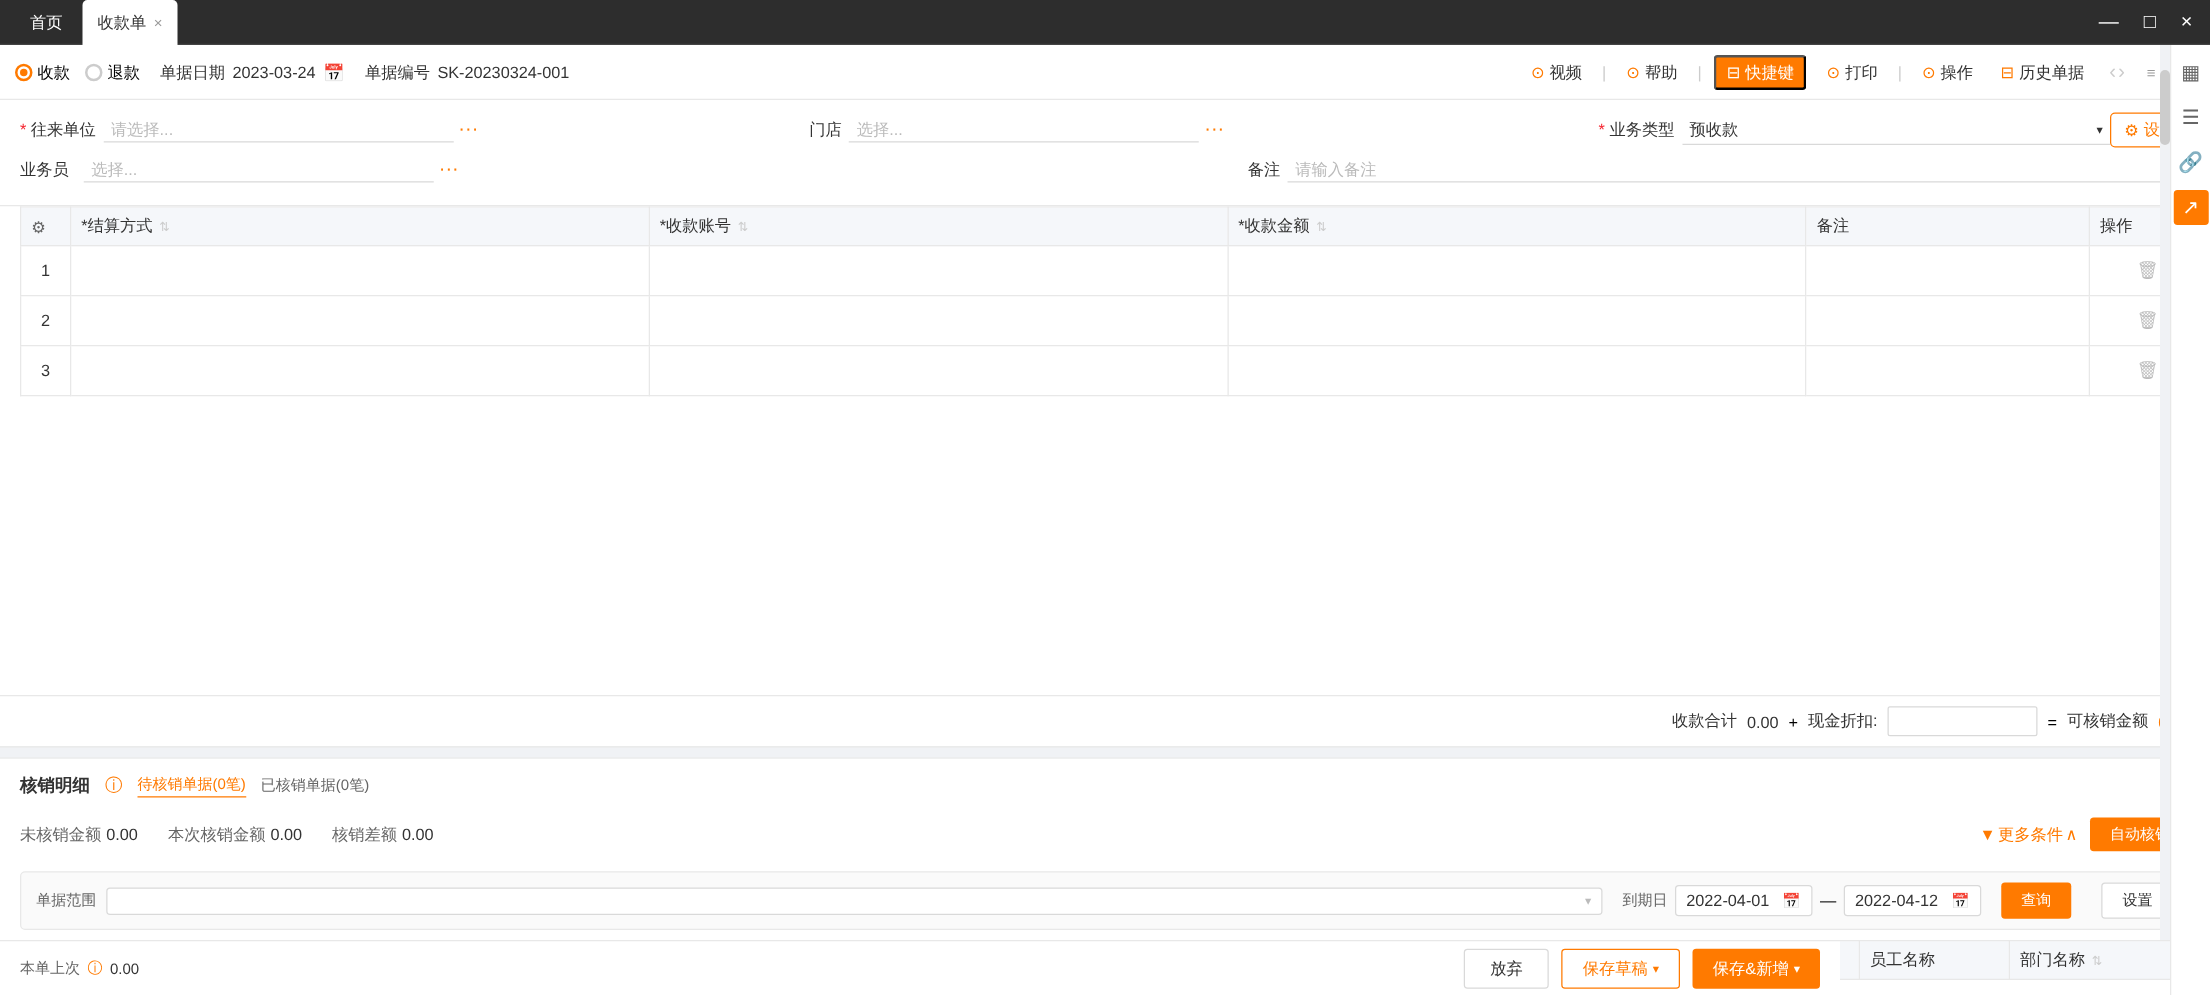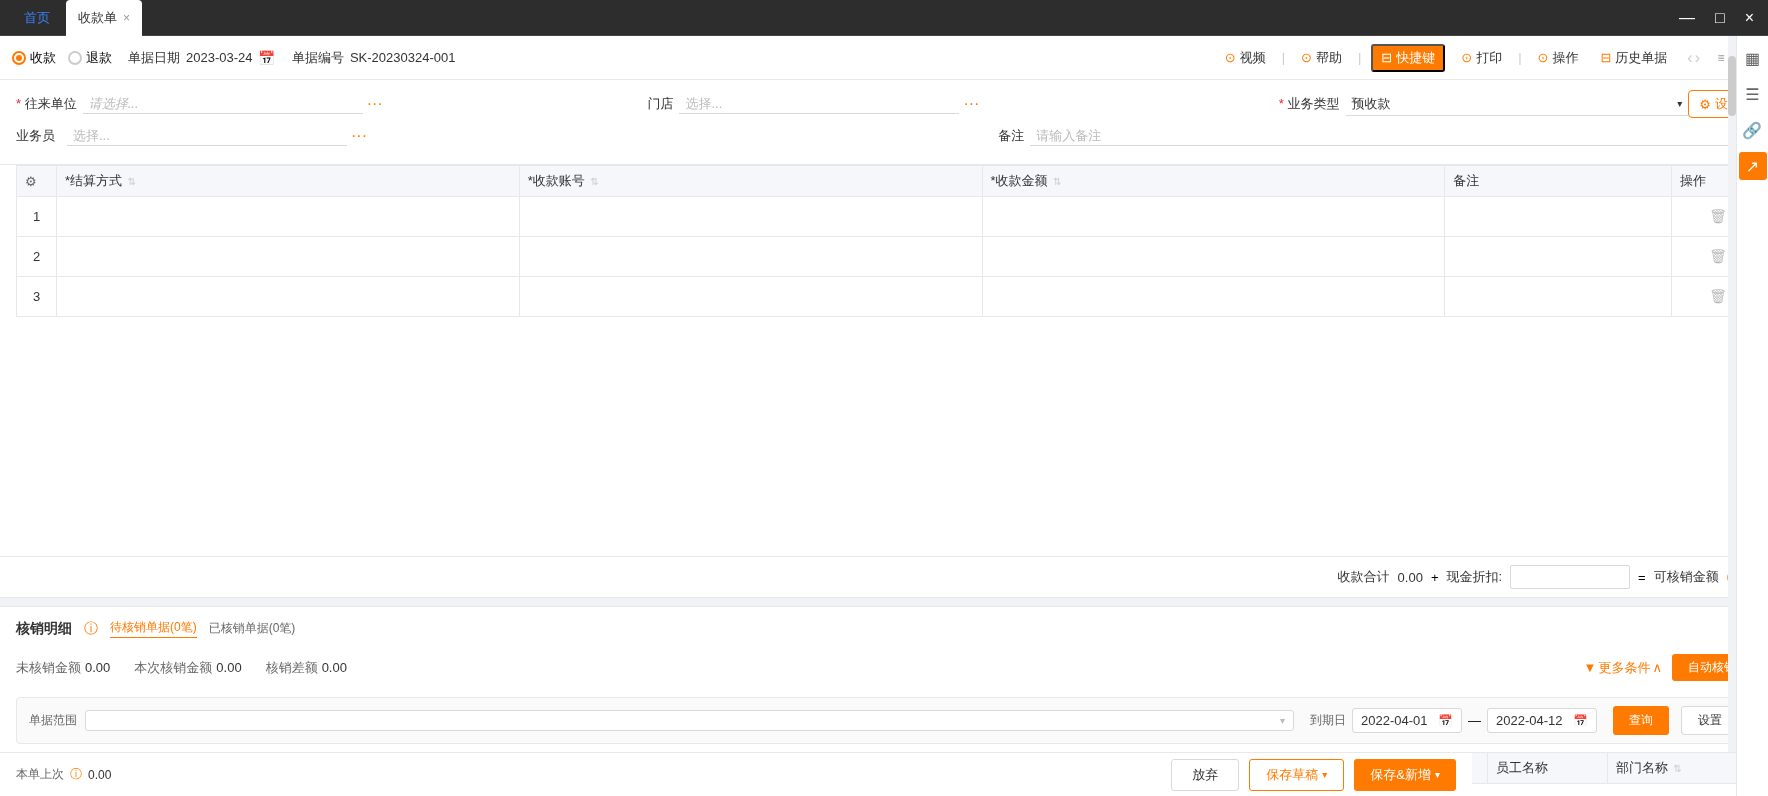--- a/index.html
+++ b/index.html
@@ -5,21 +5,21 @@
     * { box-sizing: border-box; margin: 0; padding: 0; font-family: 'Microsoft YaHei', Arial, sans-serif; font-size: 13px; }
     body { background: #f0f2f5; width: 1768px; min-height: 796px; overflow: hidden; }
 
     
     .tab-bar {
       display: flex; align-items: center;
       background: #2d2d2d; height: 36px; padding: 0 8px;
       border-bottom: 1px solid #444;
     }
     .tab-home {
-      color: #3b82f6; padding: 0 16px; height: 36px; line-height: 36px;
+      color: #ffffff; padding: 0 16px; height: 36px; line-height: 36px;
       font-size: 13px; cursor: pointer;
     }
     .tab-active {
       background: #fff; color: #333; padding: 0 12px; height: 36px;
       line-height: 36px; font-size: 13px; display: flex; align-items: center; gap: 6px;
       border-radius: 4px 4px 0 0; cursor: pointer;
     }
     .tab-active .close-icon { color: #999; font-size: 12px; cursor: pointer; }
     .tab-bar-right {
       margin-left: auto; display: flex; align-items: center; gap: 8px; color: #fff;
@@ -171,21 +171,21 @@
       background: #fff; min-width: 160px;
     }
     .filter-date-group { display: flex; align-items: center; gap: 6px; }
     .date-input {
       border: 1px solid #d9d9d9; border-radius: 3px; padding: 4px 8px;
       font-size: 12px; color: #333; width: 110px; display: flex;
       align-items: center; justify-content: space-between; cursor: pointer;
       background: #fff;
     }
     .date-icon { color: #bbb; font-size: 12px; }
-    .filter-right { margin-left: auto; display: flex; gap: 12px; justify-content: flex-end; }
+    .filter-right { margin-left: auto; display: flex; gap: 24px; justify-content: flex-end; }
     .more-filter-btn { color: #ff7a00; cursor: pointer; font-size: 12px; display: flex; align-items: center; gap: 2px; }
     .query-btn {
       background: #ff7a00; color: #fff; border: none; border-radius: 3px;
       padding: 5px 16px; cursor: pointer; font-size: 12px;
     }
     .settings-btn-sm {
       background: #fff; border: 1px solid #d9d9d9; border-radius: 3px;
       padding: 5px 16px; cursor: pointer; font-size: 12px; color: #333;
     }
 
@@ -328,21 +328,21 @@
   </div>
 
   <div class="form-area">
     <div class="form-row">
 
       <div class="form-field" style="flex:2.5">
         <span class="form-field-label">
           <span class="required">*</span>
           <span>往来单位</span>
         </span>
-        <input class="form-input" style="max-width: 280px; font-style: italic;" placeholder="请选择...">
+        <input class="form-input" style="max-width: 280px;" placeholder="请选择...">
         <span class="more-btn">···</span>
       </div>
 
       <div class="form-field" style="flex:2.5; margin-left:40px">
         <span class="form-field-label">门店</span>
         <input class="form-input" style="max-width: 280px;" placeholder="选择...">
         <span class="more-btn">···</span>
       </div>
 
       <div class="form-field" style="flex:2; margin-left:40px">

